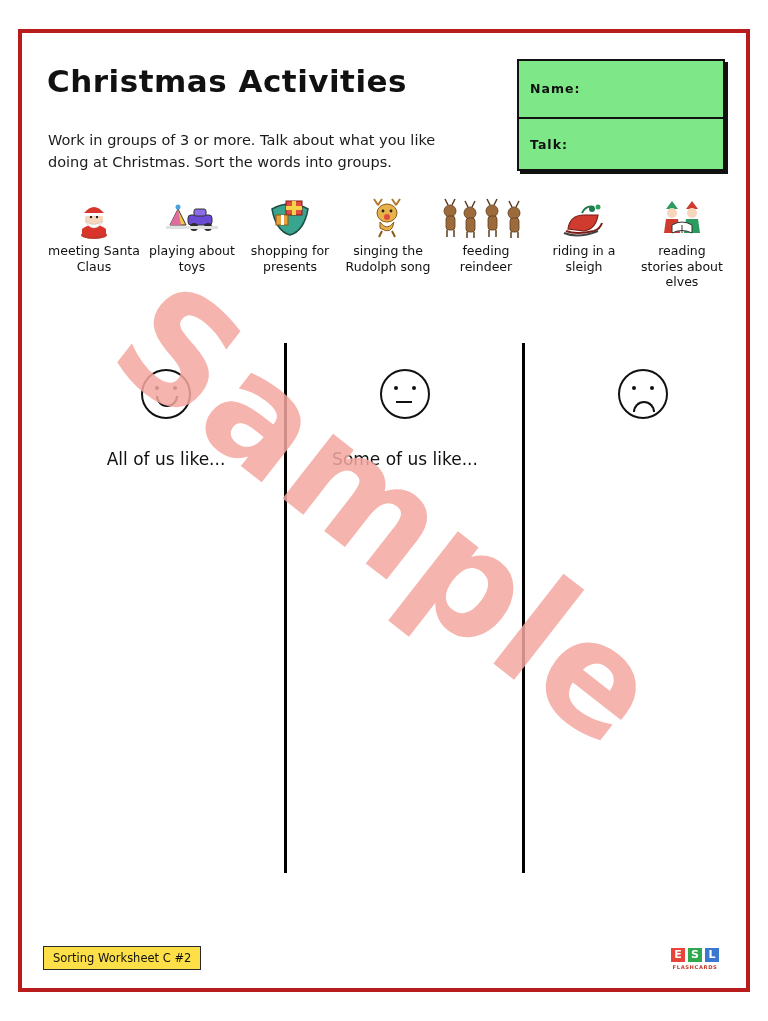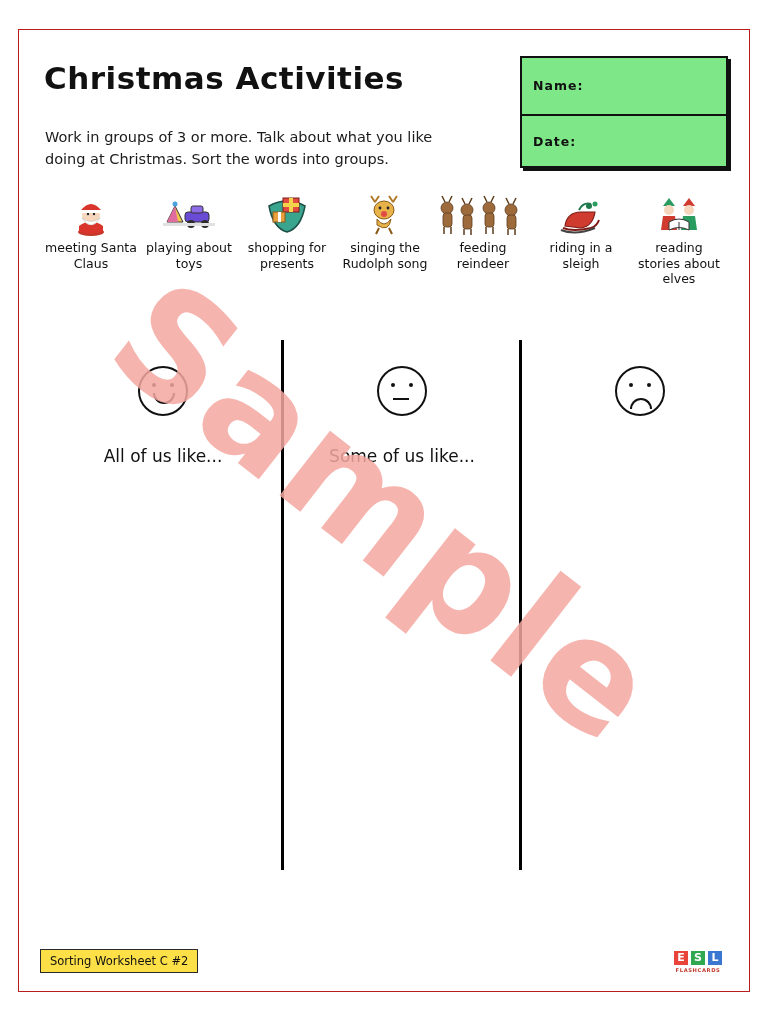--- a/index.html
+++ b/index.html
@@ -15,21 +15,21 @@
     position: relative;
     overflow: hidden;
   }
 
   .page {
     position: absolute;
     left: 18px;
     top: 29px;
     width: 732px;
     height: 963px;
-    border: 1px solid #b91c1c;
+    border: 4px solid #b91c1c;
     background: #fff;
     box-sizing: border-box;
   }
 
   
   .title {
     position: absolute;
     left: 25px;
     top: 30px;
     font-family: "DejaVu Sans", sans-serif;
@@ -252,21 +252,21 @@
 <body>
 
 <div class="page">
 
   <div class="title">Christmas Activities</div>
   <div class="instructions">Work in groups of 3 or more. Talk about what you like doing at Christmas. Sort the words into groups.</div>
 
   <div class="namebox">
     <div class="lbl name">Name:</div>
     <div class="divider"></div>
-    <div class="lbl date">Date:</div>
+    <div class="lbl date">Talk:</div>
   </div>
 
   <div class="strip">
 
     <div class="word-item">
       <div class="pic">
         <svg width="40" height="44" viewBox="0 0 40 44">
           <ellipse cx="20" cy="40" rx="13" ry="4" fill="#c0392b"></ellipse>
           <path d="M8 34 q12 -9 24 0 l0 6 q-12 4 -24 0z" fill="#d9352c"></path>
           <circle cx="20" cy="24" r="9" fill="#f6d6bd"></circle>

